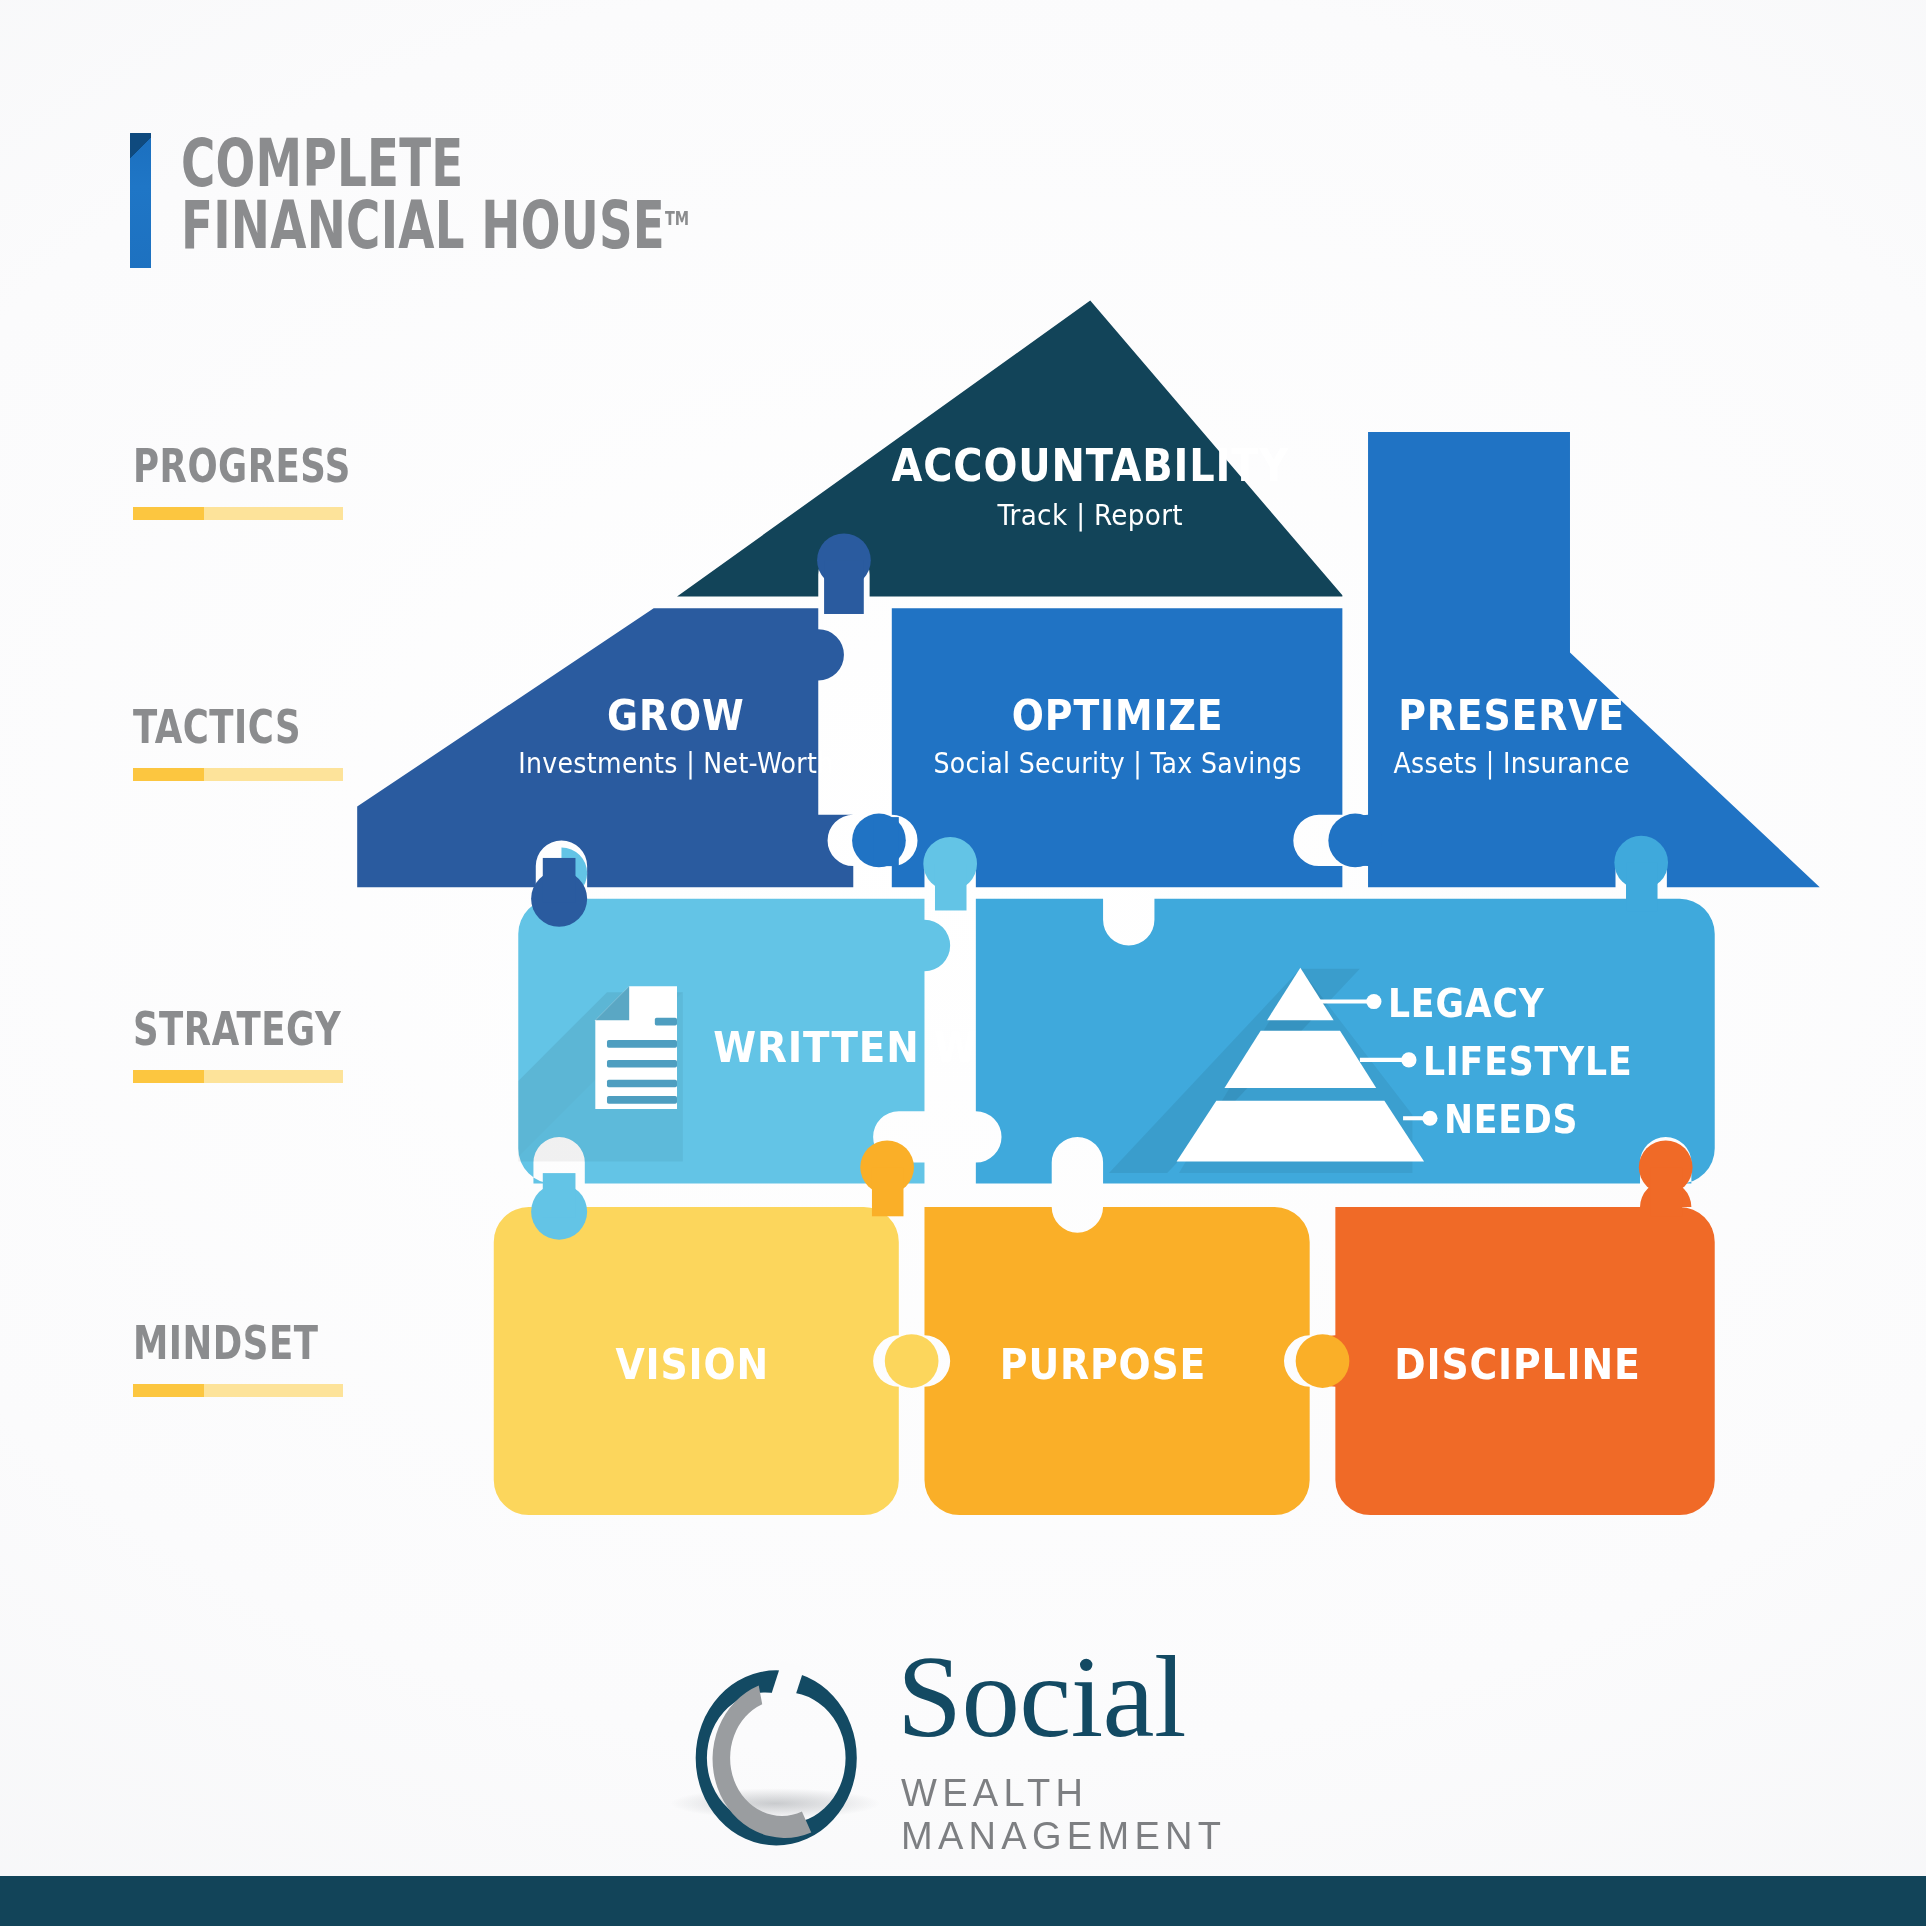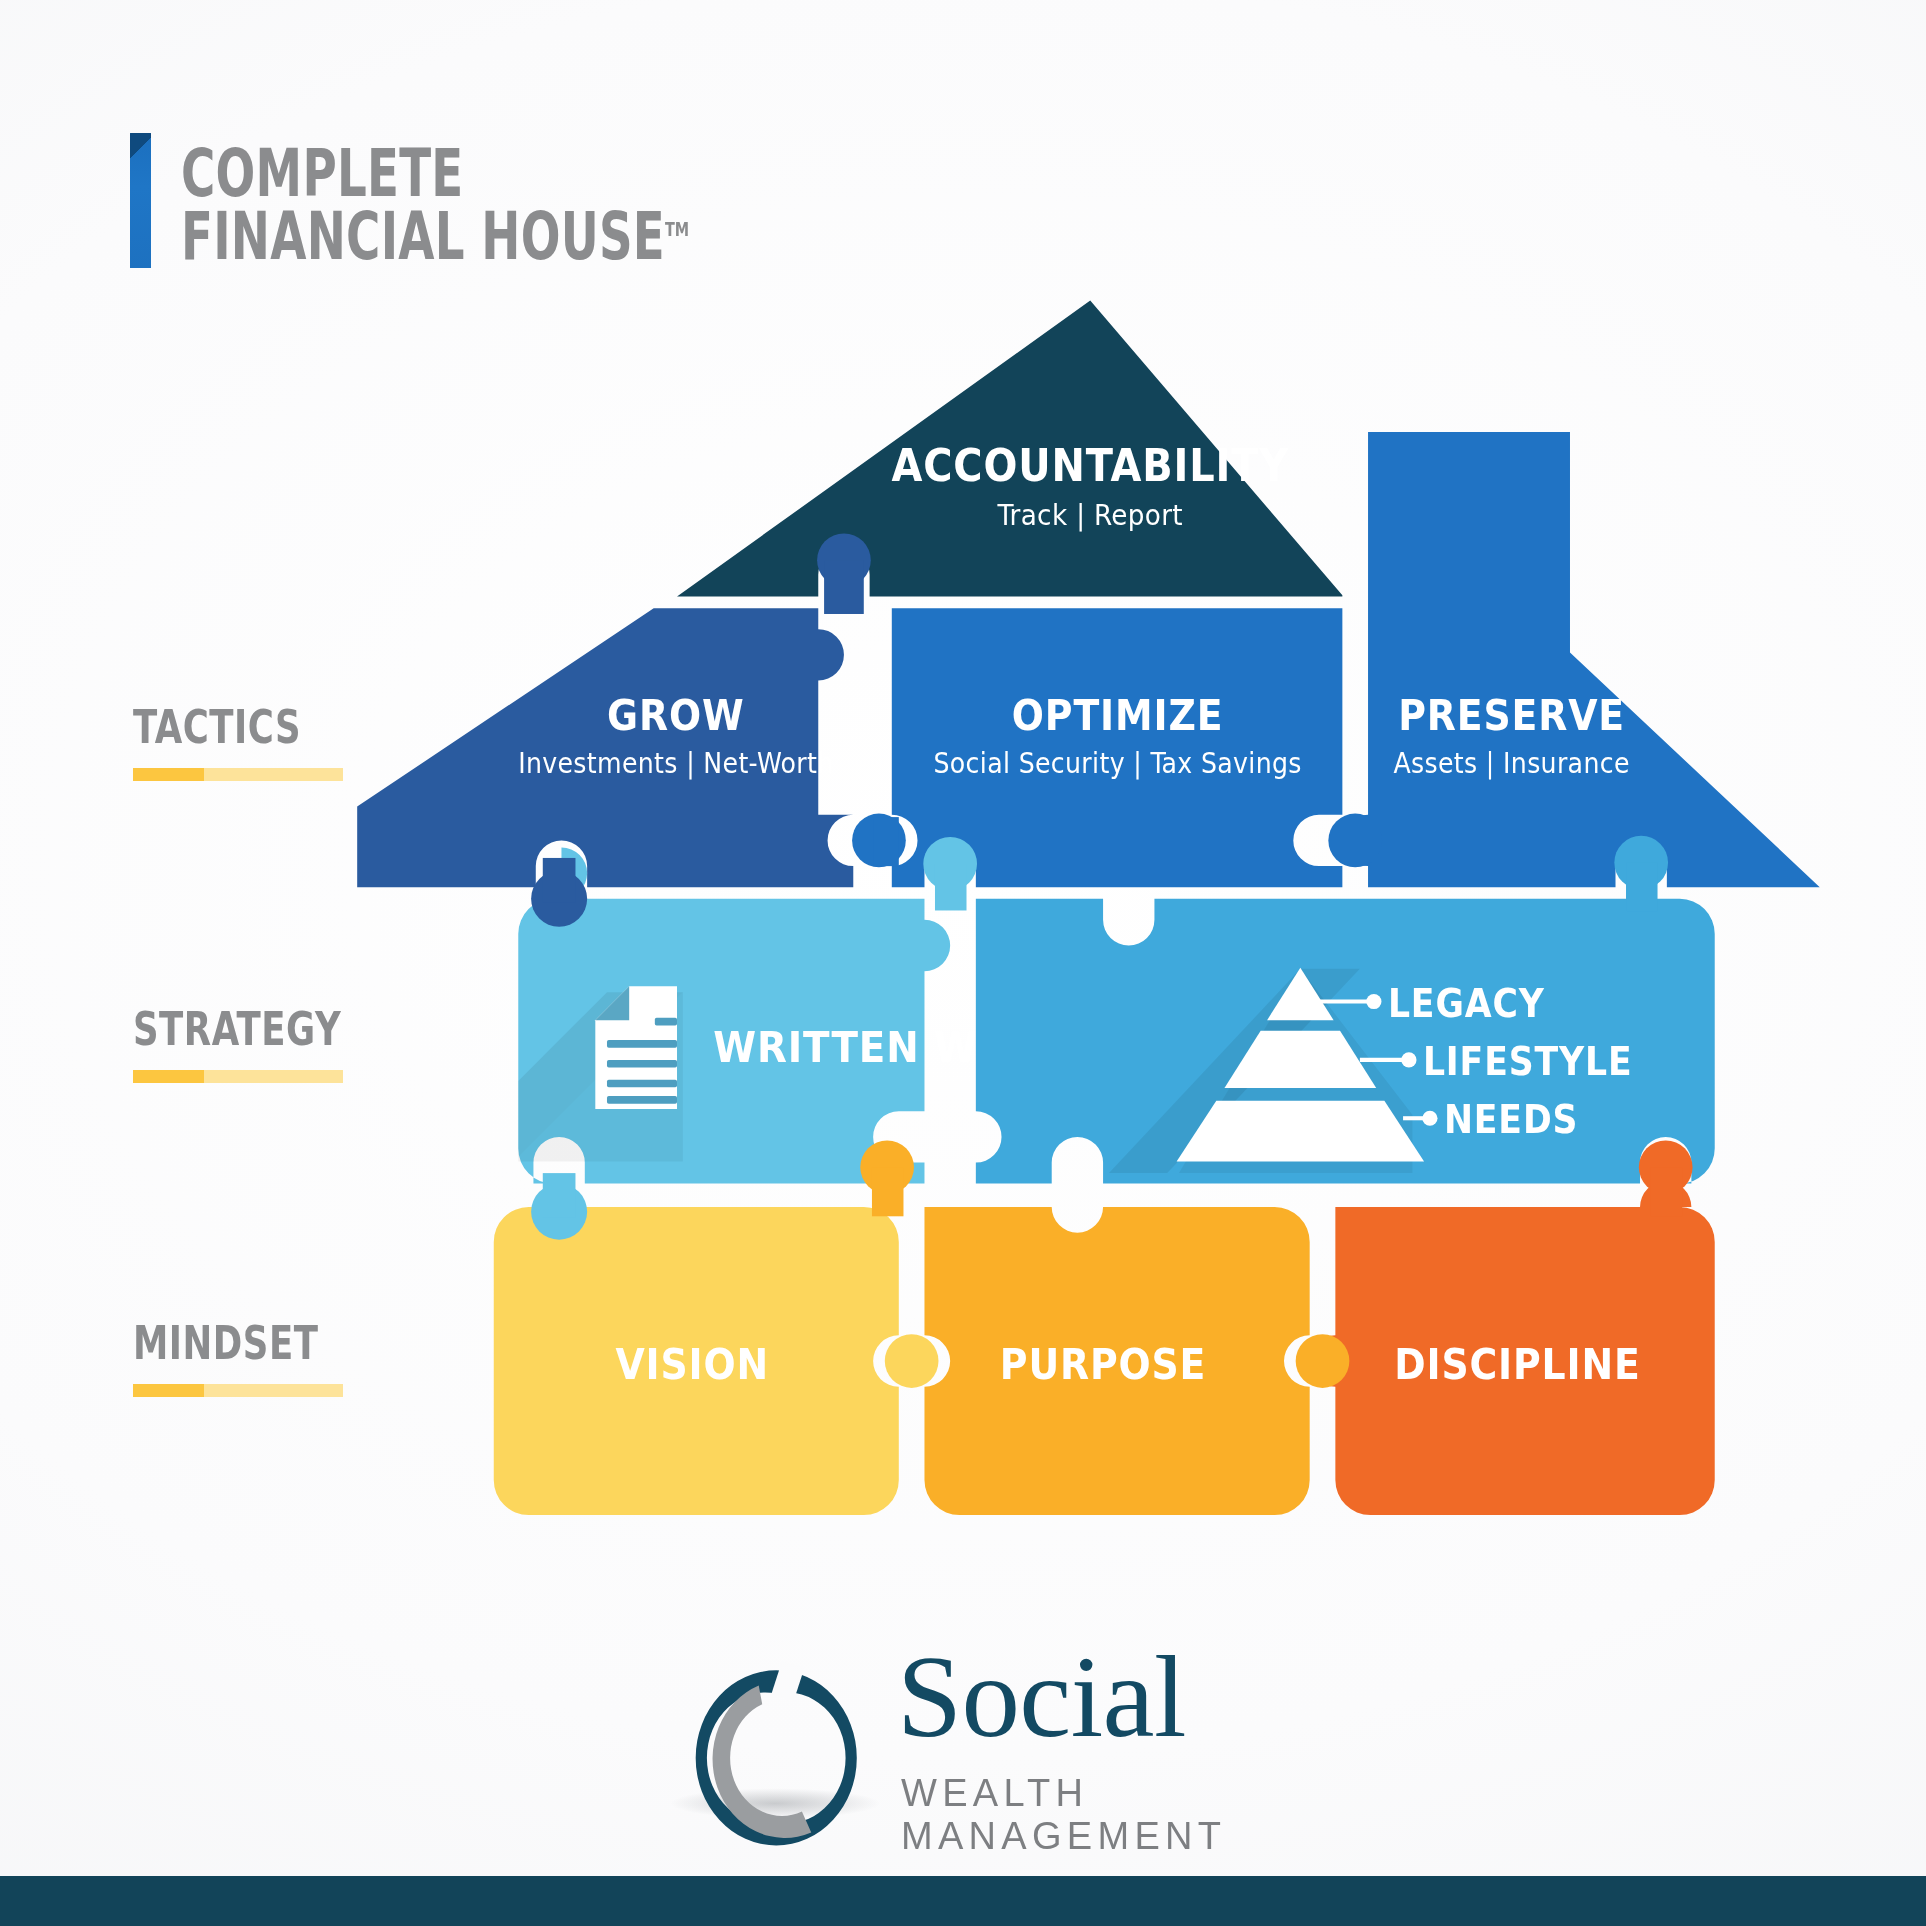--- a/index.html
+++ b/index.html
@@ -6,21 +6,21 @@
   body{
     width:1926px;height:1926px;
     font-family:"Liberation Sans",sans-serif;
     background:
       radial-gradient(ellipse 150% 110% at 50% 45%, #ffffff 0%, #fbfbfc 42%, #f2f3f5 78%, #eceef1 100%);
     overflow:hidden;position:relative;
   }
   .stage{position:absolute;inset:0;}
 
   
-  #title-block{position:absolute;left:130px;top:133px;display:flex;align-items:flex-end;}
+  #title-block{position:absolute;left:130px;top:133px;display:flex;align-items:center;}
   #title-accent{width:21px;height:135px;background:linear-gradient(180deg,#1b6fbe 0%,#1f76c6 40%,#1d71c0 100%);
     box-shadow:0 0 0 0 transparent;position:relative;overflow:hidden;border-radius:0.6px;}
   #title-accent:after{content:"";position:absolute;left:0;top:0;width:100%;height:30px;
     background:linear-gradient(135deg,#0f4a7e 0%,#0f4a7e 50%,transparent 51%);}
   #title-text{margin-left:30px;margin-top:-10.5px;}
   .title-line{
     font-family:"Liberation Sans Narrow","DejaVu Sans Condensed","Liberation Sans",sans-serif;
     font-weight:700;font-size:65px;line-height:0.96;color:#8b8c8e;
     letter-spacing:0.3px;transform:scaleX(0.80);transform-origin:left center;white-space:nowrap;
   }
@@ -71,20 +71,27 @@
 <div class="stage">
 
   <div id="title-block">
     <div id="title-accent"></div>
     <div id="title-text">
       <div class="title-line">COMPLETE</div>
       <div class="title-line"><span>FINANCIAL HOUSE</span><sup>TM</sup></div>
     </div>
   </div>
 
+  <div class="stage-label" style="top:442px">
+    <div class="txt">PROGRESS</div>
+    <div class="stage-bar">
+      <div class="b1"></div>
+        <div class="b2"></div>
+    </div>
+  </div>
   <div class="stage-label" style="top:703px">
     <div class="txt">TACTICS</div>
     <div class="stage-bar">
       <div class="b1"></div>
         <div class="b2"></div>
     </div>
   </div>
   <div class="stage-label" style="top:1319px">
     <div class="txt">MINDSET</div>
     <div class="stage-bar">

